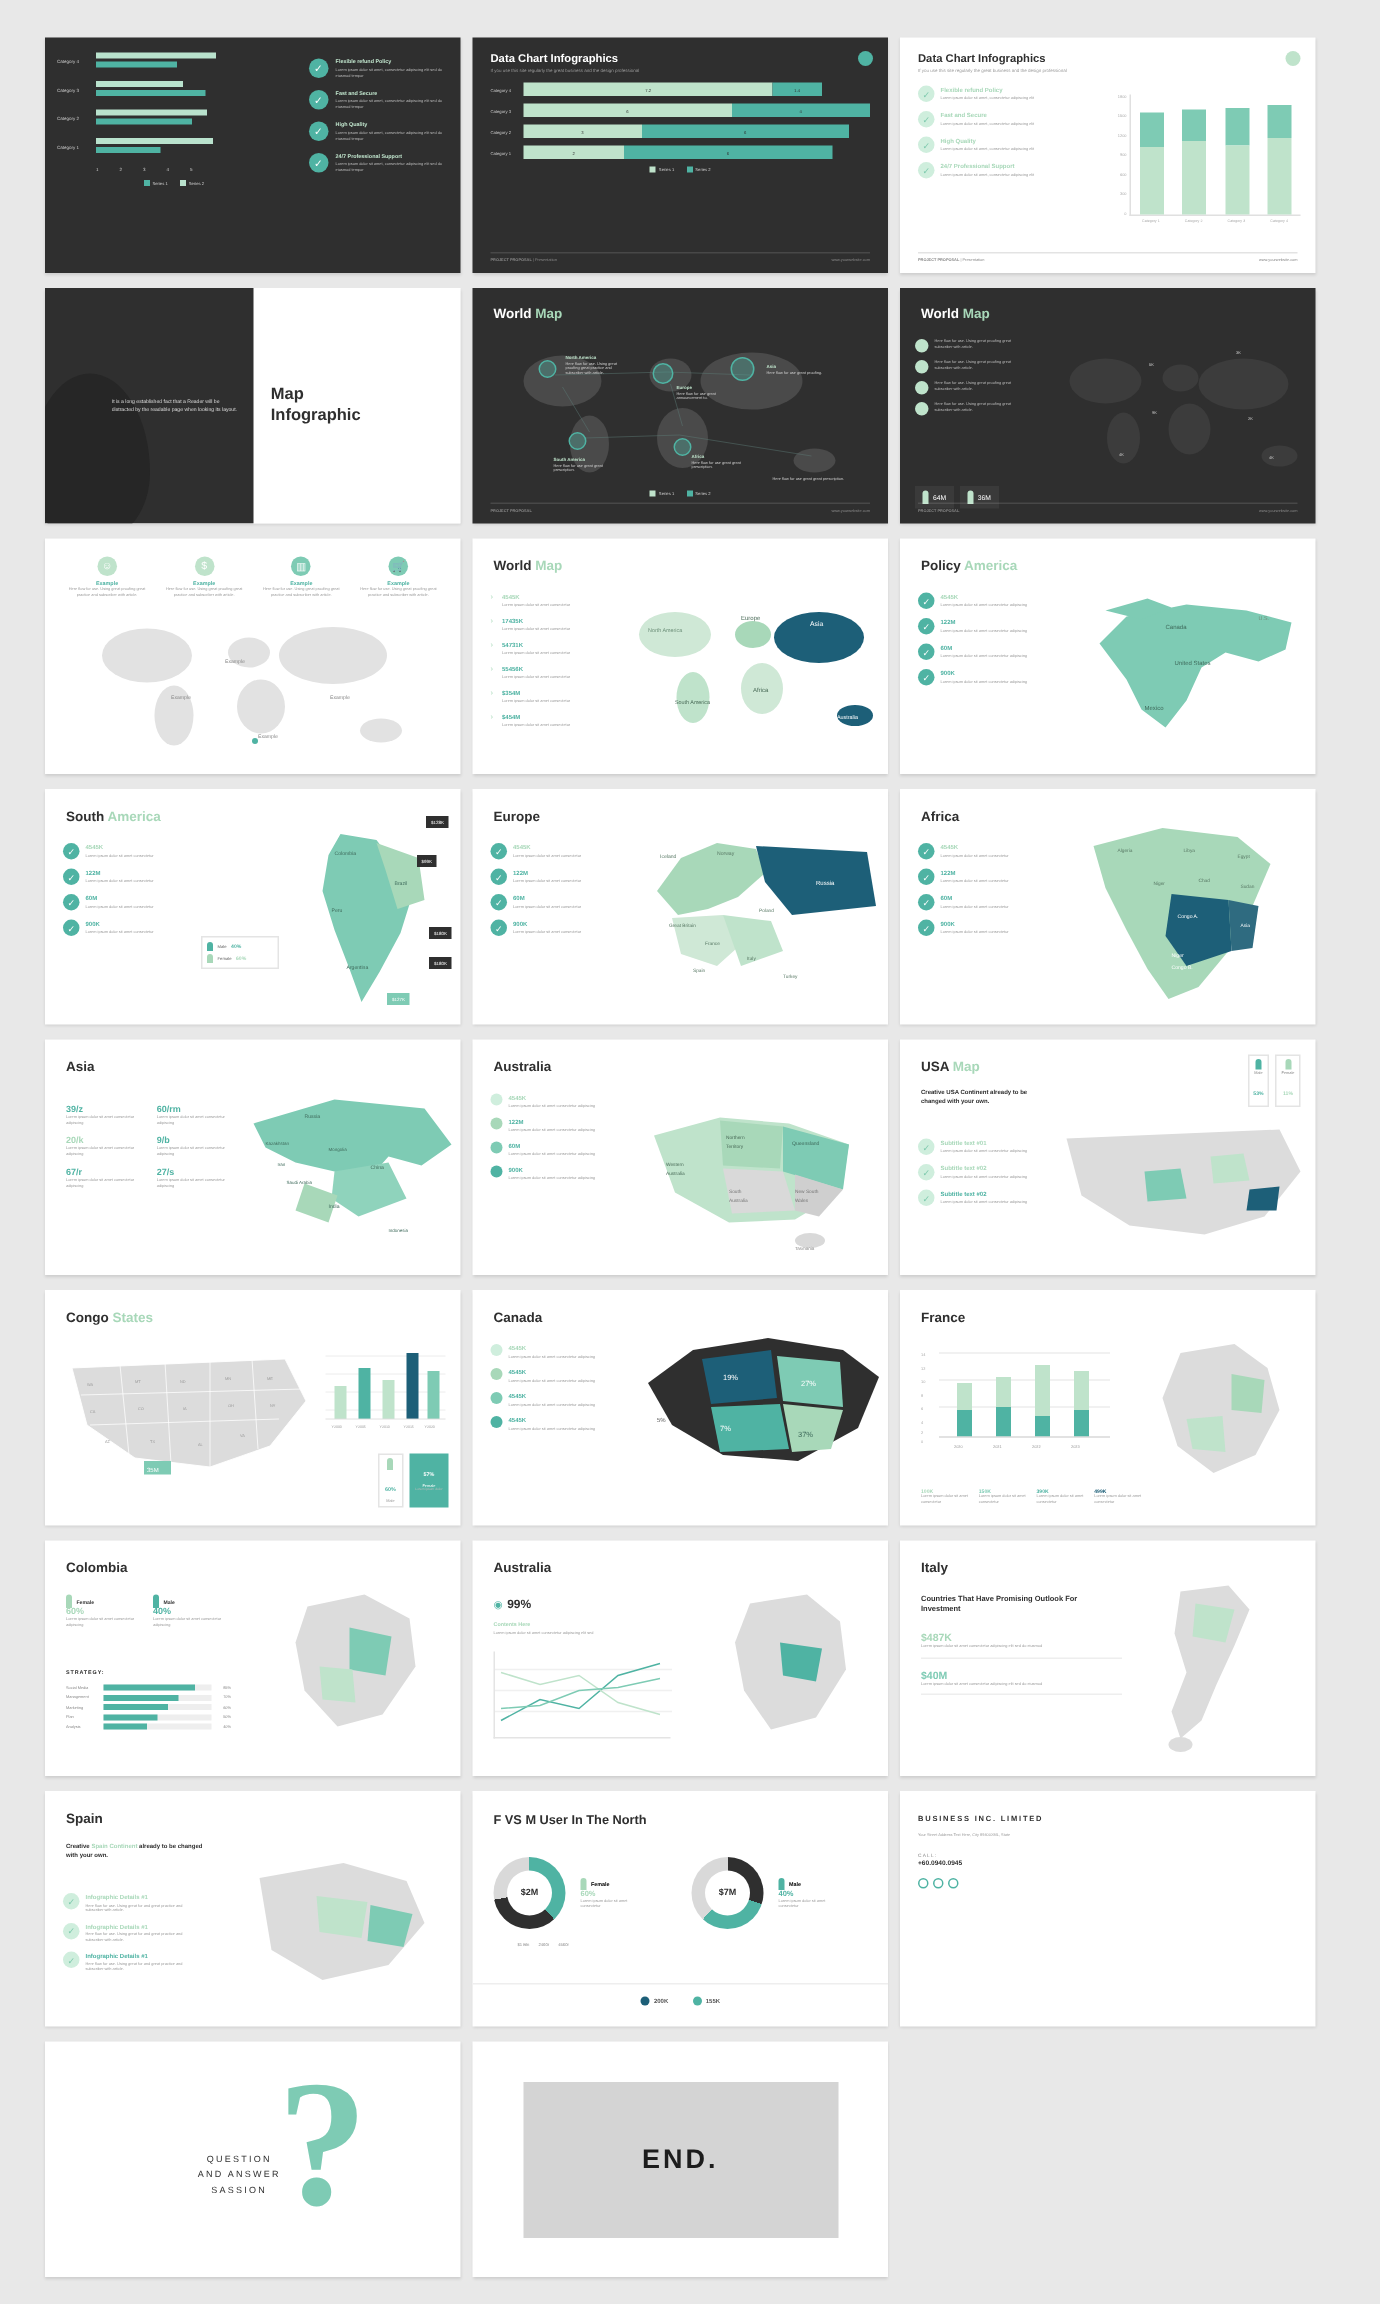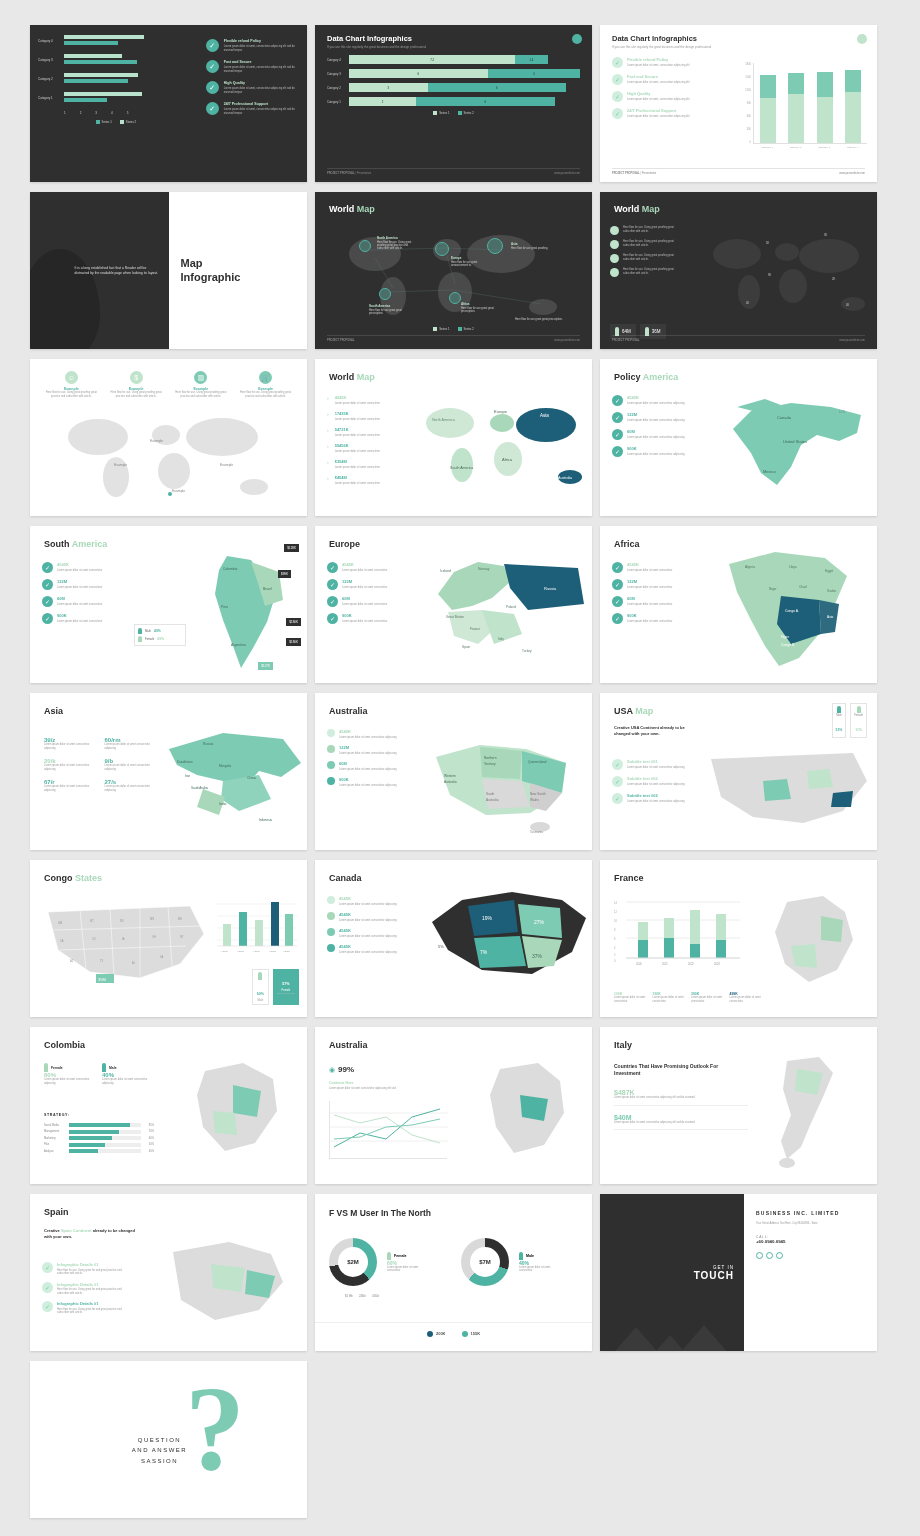--- a/index.html
+++ b/index.html
@@ -1233,31 +1233,20 @@
       <span>2460r</span>
       <span>4560r</span>
     </div>
     <div style="position:absolute;left:0;right:0;bottom:14px;display:flex;gap:16px;justify-content:center;border-top:1px solid #eee;padding-top:8px">
       <span style="font-size:4px;color:#555"><i style="display:inline-block;width:6px;height:6px;border-radius:50%;background:#1d5f78;margin-right:3px;vertical-align:middle"></i><em style="font-style:normal;font-weight:bold">200K</em></span>
       <span style="font-size:4px;color:#555"><i style="display:inline-block;width:6px;height:6px;border-radius:50%;background:#4fb3a3;margin-right:3px;vertical-align:middle"></i><em style="font-style:normal;font-weight:bold">155K</em></span>
     </div>
   </div>
 
   <div class="slide contact">
-    <div class="l">
-      <div class="chev">
-        <i style="left:10px;bottom:-6px"></i>
-          <i style="left:44px;bottom:-14px"></i>
-          <i style="left:78px;bottom:-4px"></i>
-      </div>
-      <div class="gt">
-        <div class="a">GET IN</div>
-        <div class="b">TOUCH</div>
-      </div>
-    </div>
     <div class="r">
       <h4>BUSINESS INC. LIMITED</h4>
       <div class="mini" style="margin-top:4px;width:90px">Your Street Address Text Here, City 89400XML, State</div>
       <div style="margin-top:10px;font-size:3.2px;letter-spacing:.8px;color:#888">CALL:</div>
       <div style="font-size:4.4px;font-weight:bold;color:#2f2f2f">+60.0940.0945</div>
       <div style="margin-top:8px;display:flex;gap:3px">
         <span style="width:7px;height:7px;border-radius:50%;border:1px solid #4fb3a3;display:inline-block"></span>
         <span style="width:7px;height:7px;border-radius:50%;border:1px solid #4fb3a3;display:inline-block"></span>
         <span style="width:7px;height:7px;border-radius:50%;border:1px solid #4fb3a3;display:inline-block"></span>
       </div>
@@ -1266,14 +1255,19 @@
 
   <div class="slide qa">
     <div class="qmark">?</div>
     <div class="txt">
       <div>QUESTION</div>
       <div>AND ANSWER</div>
       <div>SASSION</div>
     </div>
   </div>
 
+  <div class="slide endslide">
+    <div class="endbox">
+      <span>END.</span>
+    </div>
+  </div>
 
 </div>
 
 </body></html>

